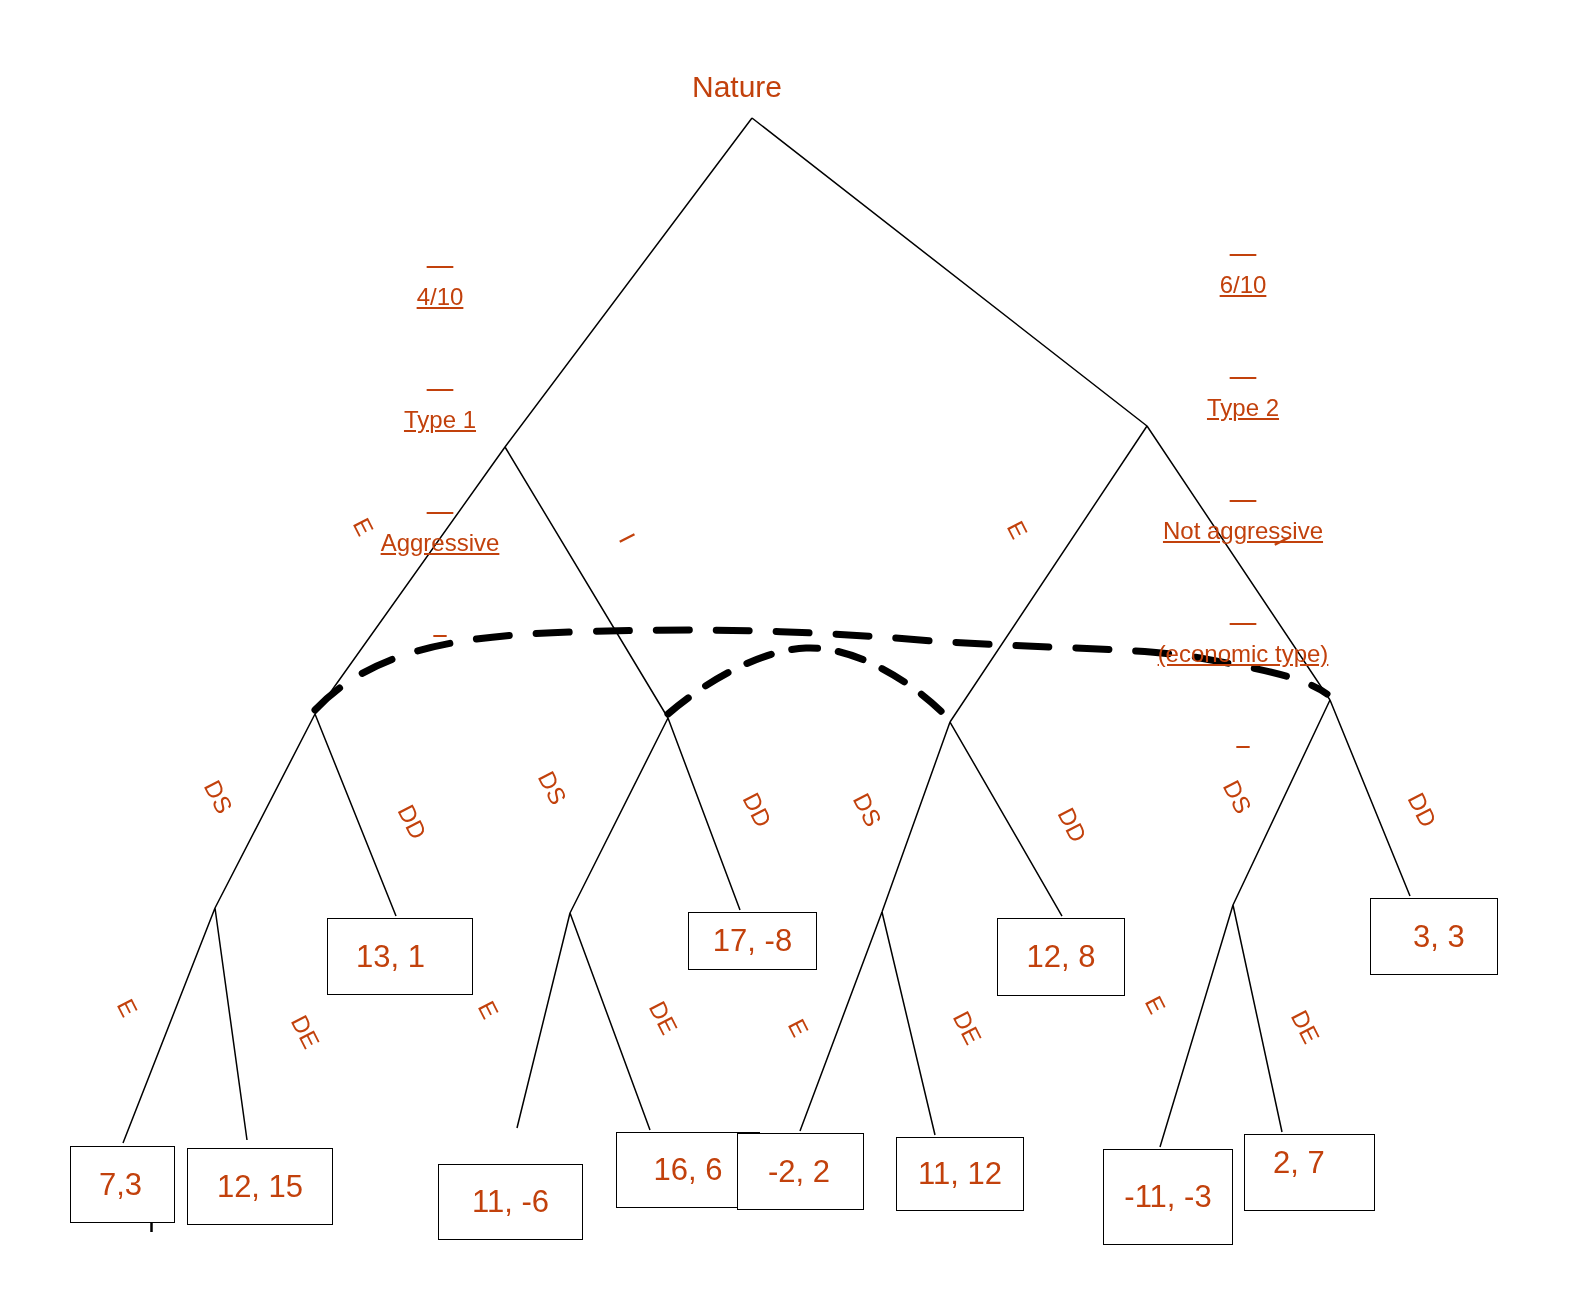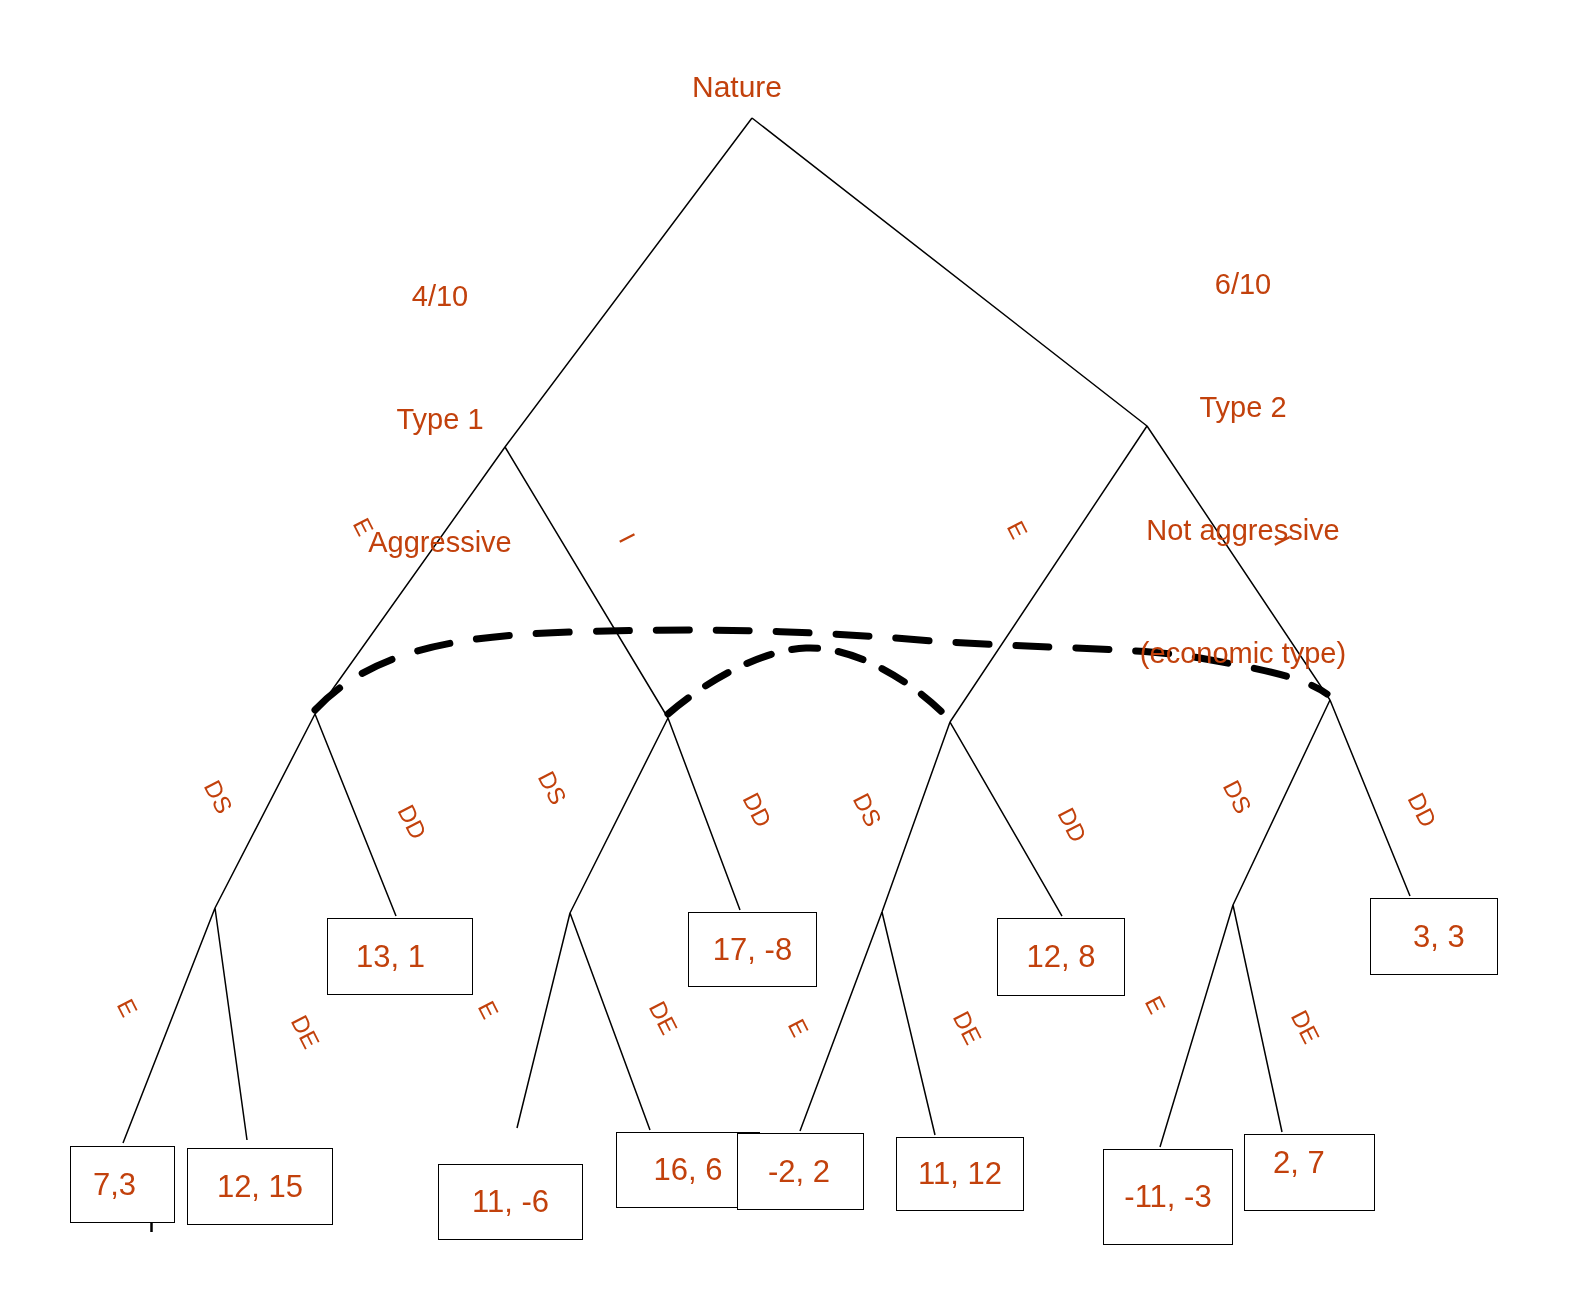--- a/index.html
+++ b/index.html
@@ -3,21 +3,21 @@
 <meta charset="utf-8">
 <style>
   html,body{margin:0;padding:0;background:#ffffff;}
   #canvas{
     position:relative;width:1586px;height:1304px;background:#ffffff;
     font-family:"Liberation Sans", sans-serif;color:#c2410c;overflow:hidden;
   }
   #edges{position:absolute;left:0;top:0;}
   .txt{position:absolute;text-align:center;white-space:pre;}
   .root-label{font-size:30px;}
-  .type-block{font-size:29px;line-height:41px;}
+  .type-block{font-size:24px;line-height:41px;text-decoration:underline;}
   .edge-label{
     position:absolute;font-size:24px;line-height:24px;white-space:nowrap;
     transform:translate(-50%,-50%) rotate(63deg);
   }
   .payoff-box{
     position:absolute;border:1.6px solid #000;background:#fff;
     display:flex;align-items:center;justify-content:center;
     font-size:31px;box-sizing:border-box;white-space:nowrap;
   }
   .payoff-box.left{justify-content:flex-start;}
@@ -80,26 +80,26 @@
 
   <span class="edge-label" style="left:127px;top:1008px;">E</span>
   <span class="edge-label" style="left:305px;top:1032px;">DE</span>
   <span class="edge-label" style="left:488px;top:1010px;">E</span>
   <span class="edge-label" style="left:663px;top:1018px;">DE</span>
   <span class="edge-label" style="left:798px;top:1028px;">E</span>
   <span class="edge-label" style="left:967px;top:1028px;">DE</span>
   <span class="edge-label" style="left:1155px;top:1005px;">E</span>
   <span class="edge-label" style="left:1305px;top:1027px;">DE</span>
 
-  <div class="payoff-box left" style="left:70px;top:1146px;width:105px;height:77px;padding-left:22px;">7,3</div>
+  <div class="payoff-box left" style="left:70px;top:1146px;width:105px;height:77px;padding-left:28px;">7,3</div>
   <div class="payoff-box" style="left:187px;top:1148px;width:146px;height:77px;">12, 15</div>
   <div class="payoff-box left" style="left:327px;top:918px;width:146px;height:77px;padding-left:28px;">13, 1</div>
   <div class="payoff-box" style="left:438px;top:1132px;width:145px;height:76px;margin-top:32px;">11, -6</div>
   <div class="payoff-box" style="left:616px;top:1132px;width:144px;height:76px;">16, 6</div>
-  <div class="payoff-box" style="left:688px;top:912px;width:129px;height:75px;">17, -8</div>
+  <div class="payoff-box" style="left:688px;top:912px;width:129px;height:58px;">17, -8</div>
   <div class="payoff-box left" style="left:737px;top:1133px;width:127px;height:77px;padding-left:30px;">-2, 2</div>
   <div class="payoff-box" style="left:896px;top:1137px;width:128px;height:74px;">11, 12</div>
   <div class="payoff-box" style="left:997px;top:918px;width:128px;height:78px;">12, 8</div>
   <div class="payoff-box" style="left:1103px;top:1149px;width:130px;height:96px;">-11, -3</div>
   <div class="payoff-box left" style="left:1244px;top:1134px;width:131px;height:77px;padding-left:28px;align-items:flex-start;padding-top:10px;">2, 7</div>
   <div class="payoff-box left" style="left:1370px;top:898px;width:128px;height:77px;padding-left:42px;">3, 3</div>
 
 </div>
 
 </body></html>

